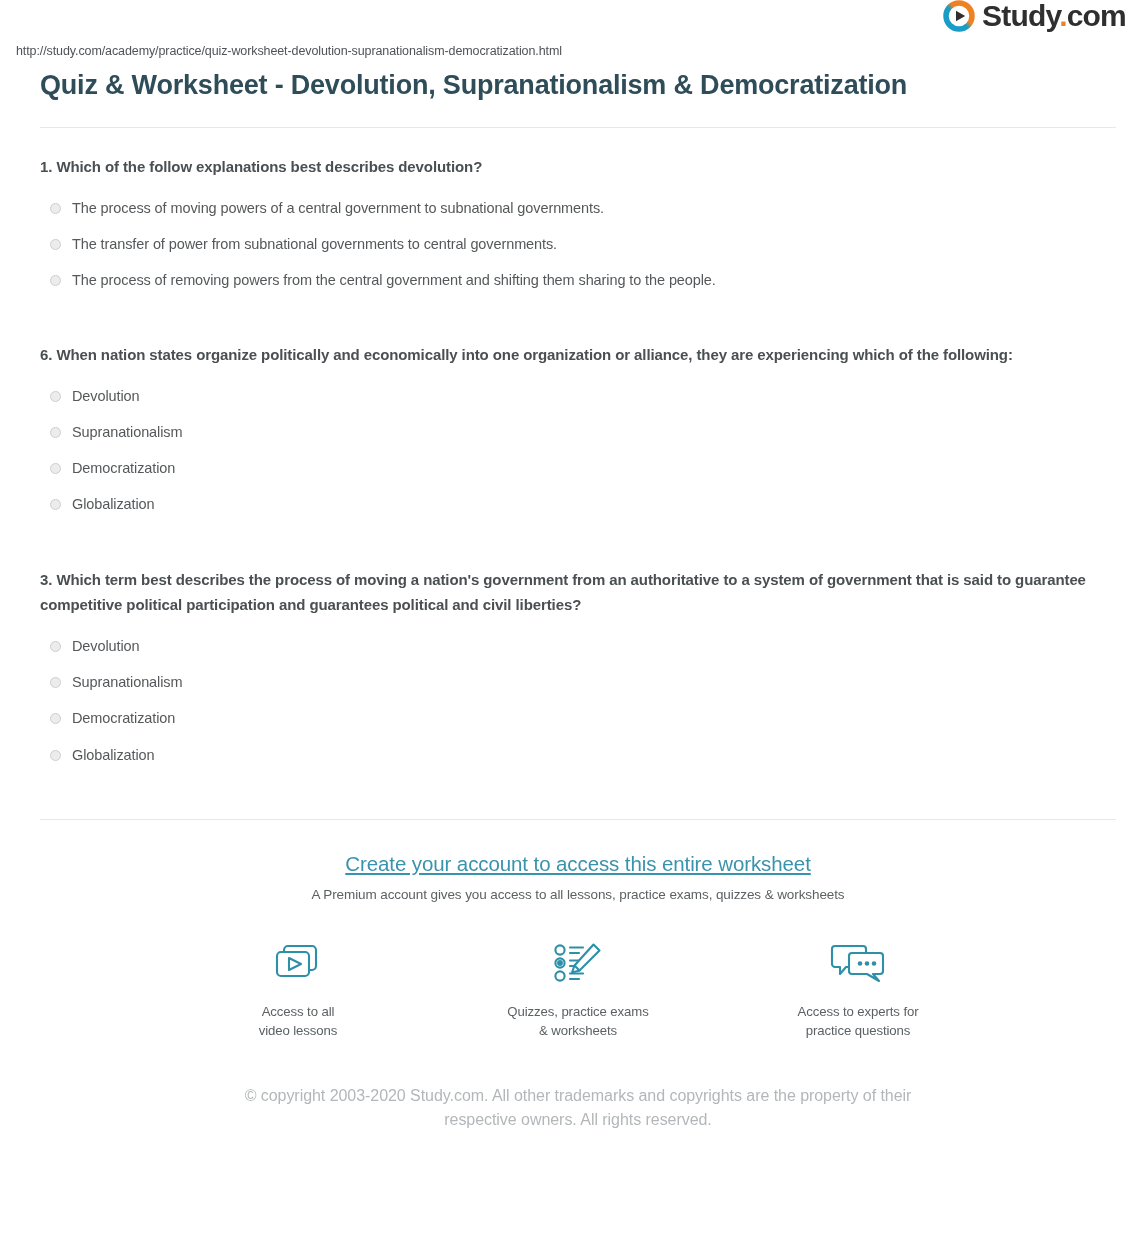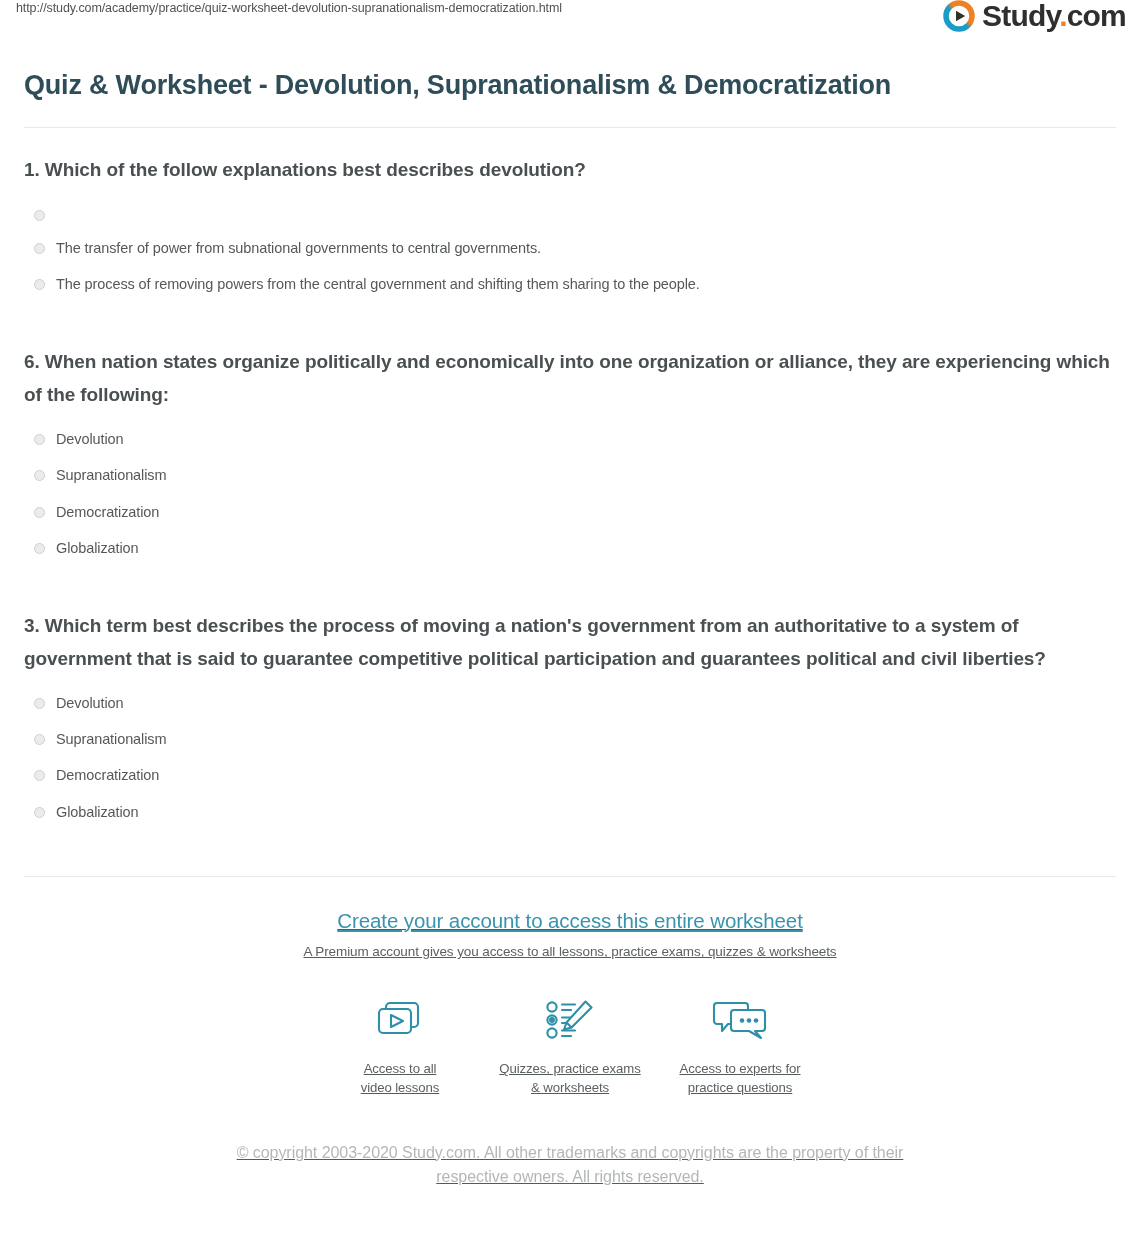--- a/index.html
+++ b/index.html
@@ -22,23 +22,24 @@
     height: 58px;
     padding: 0 14px 0 16px;
     display: flex;
     align-items: flex-start;
     justify-content: space-between;
   }
   .url-text {
     font-size: 12.5px;
     color: #4f5356;
     line-height: 1;
-    padding-top: 2px;
+    padding-top: 16px;
     white-space: nowrap;
     letter-spacing: -0.1px;
+    margin-top: 29px;
   }
   .logo {
     display: flex;
     align-items: center;
   }
   .logo-mark {
     width: 32px;
     height: 32px;
     margin-right: 7px;
     flex: none;
@@ -46,42 +47,42 @@
   .logo-word {
     font-size: 30px;
     font-weight: bold;
     color: #2f2f2f;
     letter-spacing: -0.8px;
     line-height: 1;
   }
   .logo-dot { color: #f08122; }
 
   
-  .sheet { padding: 0 24px; }
+  .sheet { padding: 0 24px; margin-left: 16px; }
 
   .divider {
     border: 0;
     border-top: 1px solid #e6e8e9;
     margin: 0;
   }
 
   .page-title {
     font-size: 27px;
     font-weight: bold;
     color: #2e4d59;
     line-height: 1.3;
     margin: 10px 0 0 0;
     letter-spacing: -0.2px;
   }
   .title-rule { margin-top: 24px; }
 
   
   .question-block { padding-top: 26px; }
   .question-text {
-    font-size: 19px;
+    font-size: 15px;
     font-weight: bold;
     color: #4a4f52;
     line-height: 1.72;
     margin: 0 0 10px 0;
     letter-spacing: -0.1px;
   }
   .answers { margin: 0; padding: 0; list-style: none; }
   .answer {
     display: flex;
     align-items: flex-start;
@@ -103,40 +104,40 @@
     letter-spacing: -0.1px;
   }
 
   .q-gap { height: 18px; }
 
   
   .cta-rule { margin-top: 46px; }
   .cta {
     text-align: center;
     padding-top: 32px;
-    text-decoration: underline;
   }
   .cta-headline {
     font-size: 20.5px;
     color: #3a93ad;
     line-height: 1.2;
     margin: 0;
     font-weight: normal;
     letter-spacing: -0.1px;
   }
   .cta-sub {
     font-size: 13.5px;
     color: #5c6164;
     margin: 11px 0 0 0;
     letter-spacing: -0.1px;
   }
 
   .features {
     display: flex;
     justify-content: center;
+    gap: 110px;
     margin-top: 34px;
   }
   .feature { width: 170px; text-align: center; }
   .feature-icon {
     height: 54px;
     display: flex;
     align-items: center;
     justify-content: center;
   }
   .feature-label {
@@ -187,20 +188,21 @@
 <div class="sheet">
 
   <h1 class="page-title">Quiz &amp; Worksheet - Devolution, Supranationalism &amp; Democratization</h1>
   <hr class="divider title-rule">
 
   <div class="question-block">
     <p class="question-text">1. Which of the follow explanations best describes devolution?</p>
     <ul class="answers">
       <li class="answer">
         <span class="radio"></span>
+        <span class="answer-label">The process of moving powers of a central government to subnational governments.</span>
       </li>
       <li class="answer">
         <span class="radio"></span>
         <span class="answer-label">The transfer of power from subnational governments to central governments.</span>
       </li>
       <li class="answer">
         <span class="radio"></span>
         <span class="answer-label">The process of removing powers from the central government and shifting them sharing to the people.</span>
       </li>
     </ul>

